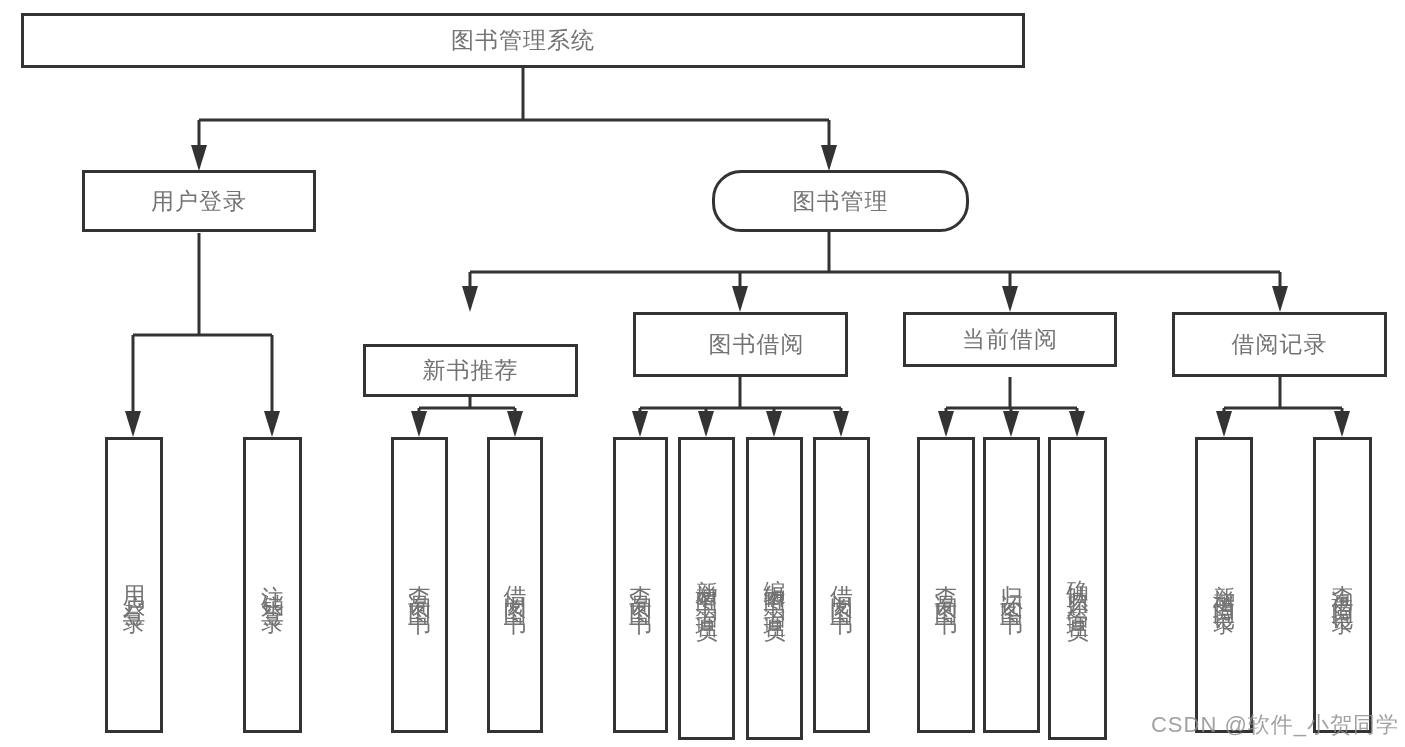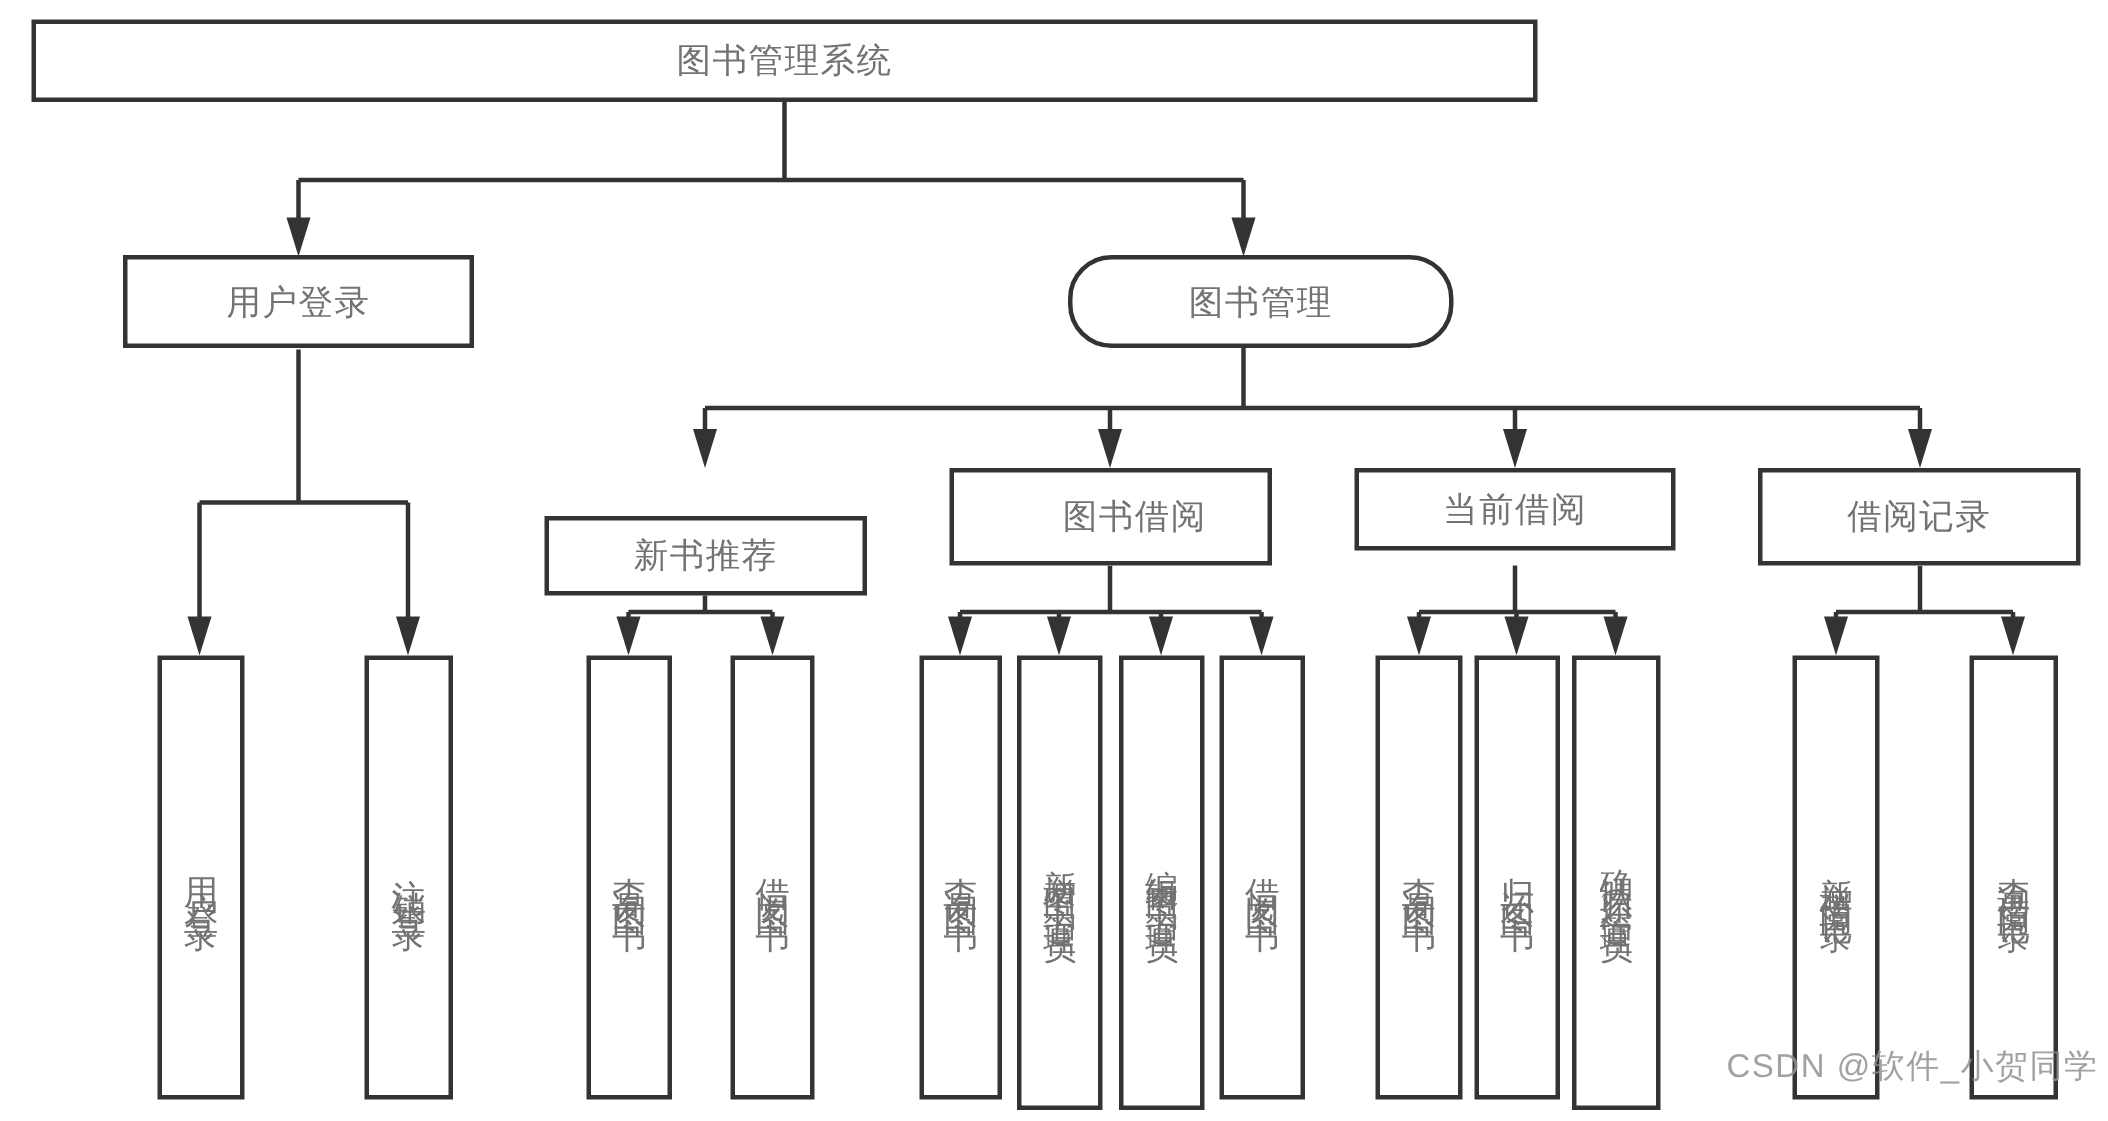--- a/index.html
+++ b/index.html
@@ -56,21 +56,21 @@
   .n-bb-3    { left: 746px;  top: 437px; width: 57px; height: 303px; }
   .n-bb-4    { left: 813px;  top: 437px; width: 57px; height: 296px; }
   .n-cb-1    { left: 917px;  top: 437px; width: 58px; height: 296px; }
   .n-cb-2    { left: 983px;  top: 437px; width: 57px; height: 296px; }
   .n-cb-3    { left: 1048px; top: 437px; width: 59px; height: 303px; }
   .n-br-1    { left: 1195px; top: 437px; width: 58px; height: 296px; }
   .n-br-2    { left: 1313px; top: 437px; width: 59px; height: 296px; }
   #watermark {
     position: absolute;
     right: 6px;
-    bottom: 21px;
+    bottom: 7px;
     z-index: 3;
     font-size: 22px;
     color: rgba(145,145,145,0.85);
     letter-spacing: 1px;
     white-space: nowrap;
   }
 </style>
 </head>
 <body>
 

